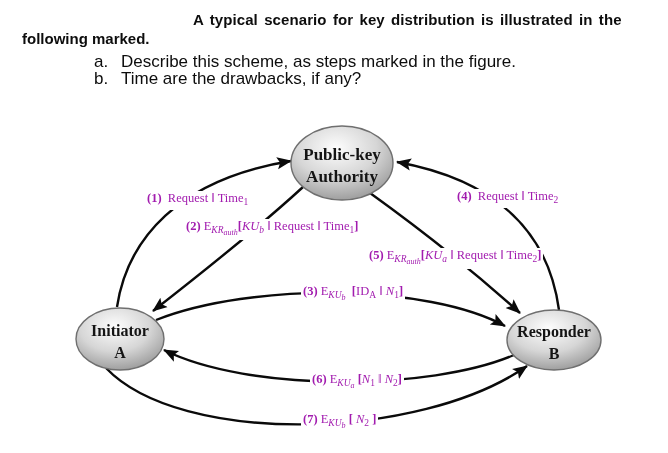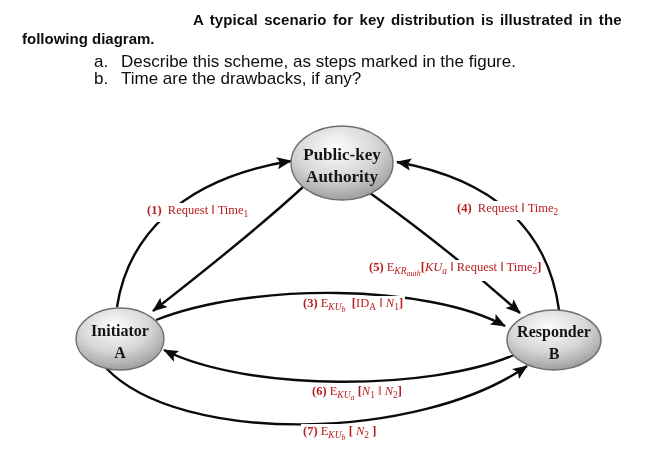--- a/index.html
+++ b/index.html
@@ -27,21 +27,21 @@
   .node-label{
     font-family:"Liberation Serif","DejaVu Serif",serif;font-weight:bold;
     fill:#141414;text-anchor:middle;
   }
   .node-label-lg{font-size:17px;}
   .node-label-md{font-size:16px;}
   
   .msg{
     position:absolute;z-index:2;background:#ffffff;padding:0 2px;
     font-family:"Liberation Serif","DejaVu Serif",serif;font-size:12.5px;
-    line-height:15px;white-space:pre;color:#b91c1c;margin-top:12px;
+    line-height:15px;white-space:pre;color:#a21caf;
   }
   .msg1{left:145px;top:191px;}
   .msg2{left:184px;top:219px;}
   .msg3{left:301px;top:284px;}
   .msg4{left:455px;top:189px;}
   .msg5{left:367px;top:248px;}
   .msg6{left:310px;top:372px;font-family:Liberation Serif, serif;}
   .msg7{left:301px;top:412px;font-family:Liberation Serif, serif;}
   .seg-n{}
   .seg-b{font-weight:bold;}
@@ -49,21 +49,21 @@
   .seg-sub{font-size:9.5px;vertical-align:-3px;}
   .seg-subi{font-size:9.5px;vertical-align:-3px;font-style:italic;}
   .seg-ssubi{font-size:8px;vertical-align:-4.5px;font-style:italic;}
 </style>
 </head>
 <body>
 
 <div class="stage">
 
   <div class="hline1">A typical scenario for key distribution is illustrated in the</div>
-  <div class="hline2">following diagram.</div>
+  <div class="hline2">following marked.</div>
   <div class="qitem qitem-a">
     <span class="qmarker">a.</span><span>Describe this scheme, as steps marked in the figure.</span>
   </div>
   <div class="qitem qitem-b">
     <span class="qmarker">b.</span><span>Time are the drawbacks, if any?</span>
   </div>
 
   <svg class="diagram-svg" width="668" height="453" viewBox="0 0 668 453">
     <defs>
       <radialGradient id="nodeGrad" cx="44%" cy="30%" r="80%">
@@ -99,19 +99,20 @@
     </g>
 
     <g>
       <ellipse cx="554" cy="340" rx="47" ry="30" fill="url(#nodeGrad)" stroke="#6f6f6f" stroke-width="1.4"></ellipse>
       <text x="554" y="337" class="node-label node-label-md">Responder</text>
       <text x="554" y="359" class="node-label node-label-md">B</text>
     </g>
   </svg>
 
   <div class="msg msg1"><span class="seg-b">(1)</span><span class="seg-n">  Request ‖ Time</span><span class="seg-sub">1</span></div>
+  <div class="msg msg2"><span class="seg-b">(2)</span><span class="seg-n"> E</span><span class="seg-subi">KR</span><span class="seg-ssubi">auth</span><span class="seg-b">[</span><span class="seg-i">KU</span><span class="seg-subi">b</span><span class="seg-n"> ‖ Request ‖ Time</span><span class="seg-sub">1</span><span class="seg-b">]</span></div>
   <div class="msg msg3"><span class="seg-b">(3)</span><span class="seg-n"> E</span><span class="seg-subi">KU</span><span class="seg-ssubi">b</span><span class="seg-n">  </span><span class="seg-b">[</span><span class="seg-n">ID</span><span class="seg-sub">A</span><span class="seg-n"> ‖ </span><span class="seg-i">N</span><span class="seg-sub">1</span><span class="seg-b">]</span></div>
   <div class="msg msg4"><span class="seg-b">(4)</span><span class="seg-n">  Request ‖ Time</span><span class="seg-sub">2</span></div>
   <div class="msg msg5"><span class="seg-b">(5)</span><span class="seg-n"> E</span><span class="seg-subi">KR</span><span class="seg-ssubi">auth</span><span class="seg-b">[</span><span class="seg-i">KU</span><span class="seg-subi">a</span><span class="seg-n"> ‖ Request ‖ Time</span><span class="seg-sub">2</span><span class="seg-b">]</span></div>
   <div class="msg msg6"><span class="seg-b">(6)</span><span class="seg-n"> E</span><span class="seg-subi">KU</span><span class="seg-ssubi">a</span><span class="seg-n"> </span><span class="seg-b">[</span><span class="seg-i">N</span><span class="seg-sub">1</span><span class="seg-n"> ‖ </span><span class="seg-i">N</span><span class="seg-sub">2</span><span class="seg-b">]</span></div>
   <div class="msg msg7"><span class="seg-b">(7)</span><span class="seg-n"> E</span><span class="seg-subi">KU</span><span class="seg-ssubi">b</span><span class="seg-n"> </span><span class="seg-b">[ </span><span class="seg-i">N</span><span class="seg-sub">2</span><span class="seg-b"> ]</span></div>
 
 </div>
 
 </body></html>

